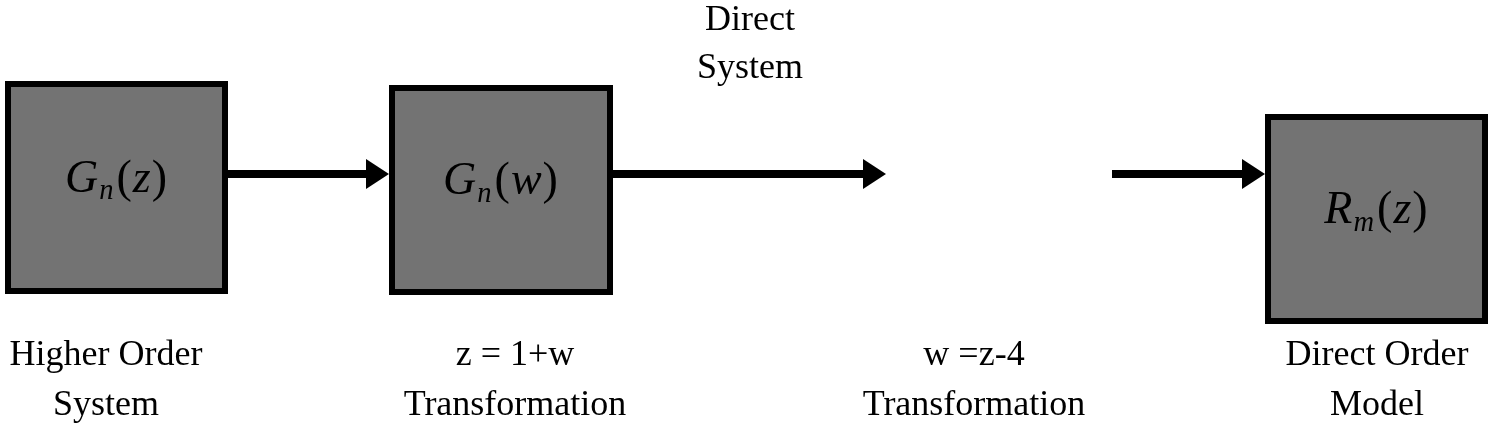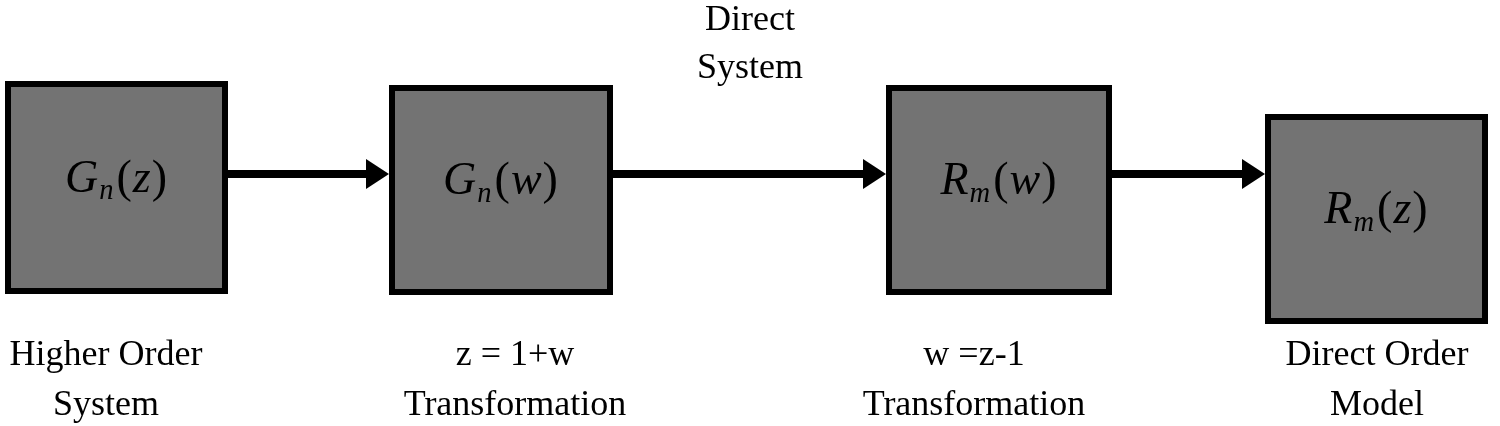--- a/index.html
+++ b/index.html
@@ -111,43 +111,40 @@
   </div>
 
   <div class="toplabel">
     <span style="display:block">Direct</span>
     <span style="display:block">System</span>
   </div>
 
   <div class="arrow-shaft shaft-2"></div>
   <div class="arrow-head head-2"></div>
 
-  <div class="block block-3">
-    <span class="math"><span class="base">R</span><span class="sub">m</span><span class="paren">(</span><span class="var">w</span><span class="paren">)</span></span>
-  </div>
 
   <div class="arrow-shaft shaft-3"></div>
   <div class="arrow-head head-3"></div>
 
   <div class="block block-4">
     <span class="math"><span class="base">R</span><span class="sub">m</span><span class="paren">(</span><span class="var">z</span><span class="paren">)</span></span>
   </div>
 
   <div class="caption caption-1">
     <span>Higher Order</span>
     <span>System</span>
   </div>
 
   <div class="caption caption-2">
     <span class="mathline">z = 1+w</span>
     <span>Transformation</span>
   </div>
 
   <div class="caption caption-3">
-    <span class="mathline">w =z-1</span>
+    <span class="mathline">w =z-4</span>
     <span>Transformation</span>
   </div>
 
   <div class="caption caption-4">
     <span>Direct Order</span>
     <span>Model</span>
   </div>
 
 </div>
 

